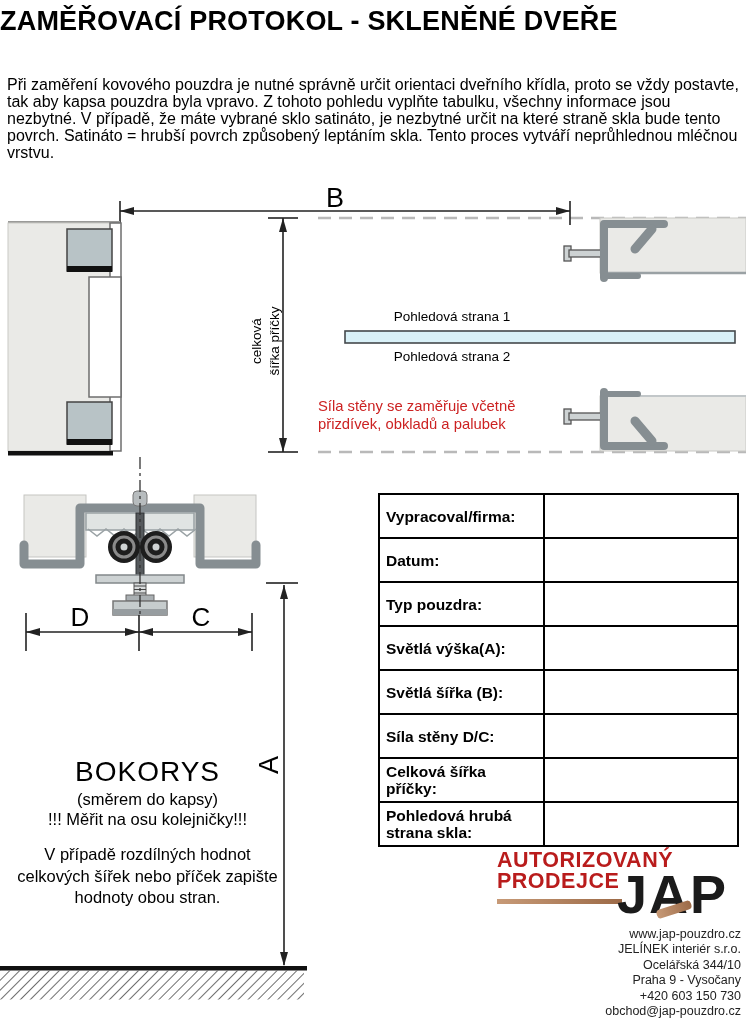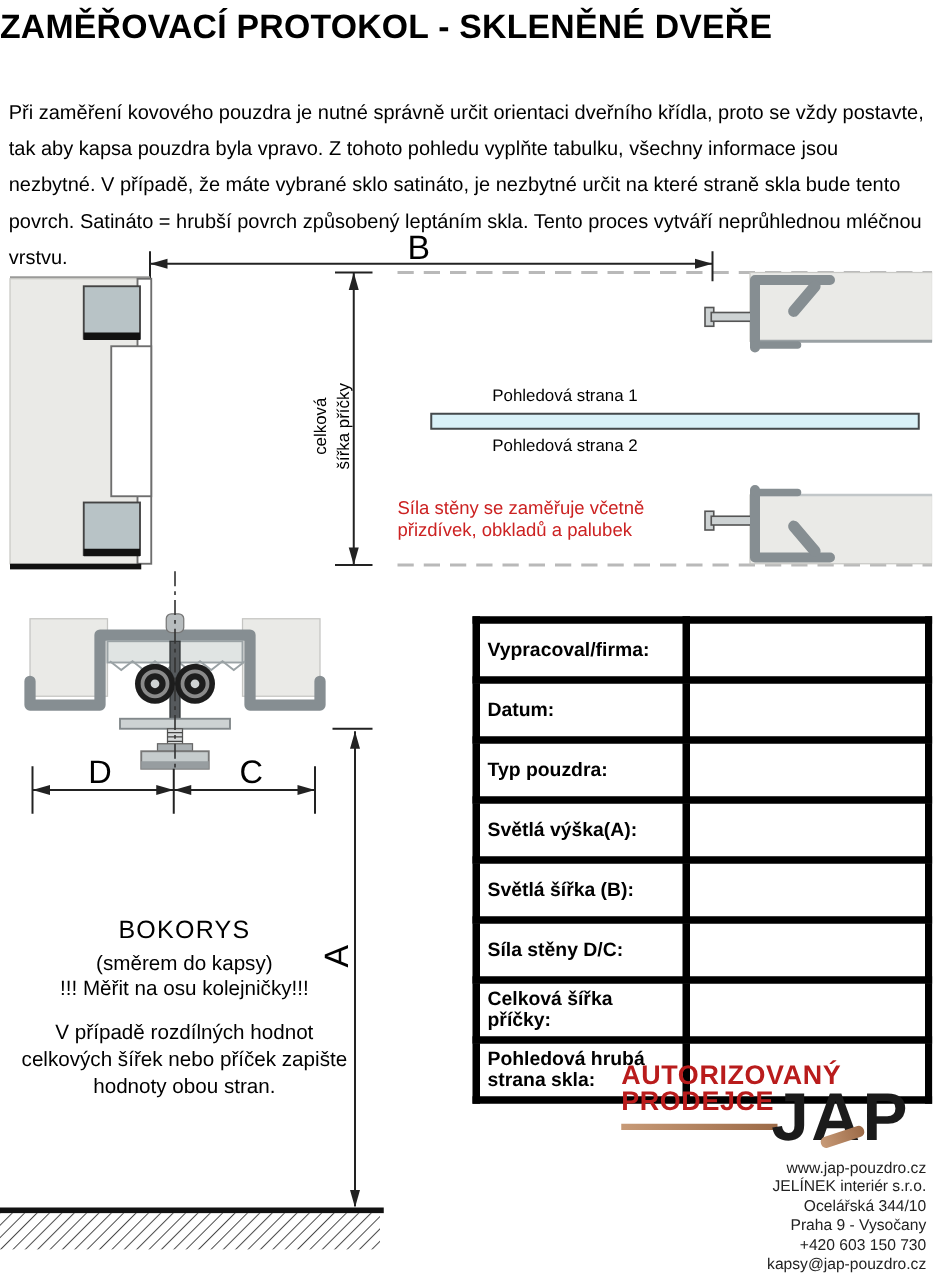--- a/index.html
+++ b/index.html
@@ -1,31 +1,31 @@
 <!DOCTYPE html>
 <html><head>
 <meta charset="utf-8">
 <style>
   html,body{margin:0;padding:0;background:#fff;}
   .page{position:relative;width:746px;height:1020px;background:#fff;overflow:hidden;
         font-family:"Liberation Sans",sans-serif;color:#000;}
   .title{position:absolute;left:0;top:6px;width:746px;text-align:left;
          font-weight:bold;font-size:27px;line-height:31px;letter-spacing:.2px;}
-  .intro{position:absolute;left:7px;top:76px;width:734px;font-size:16px;line-height:29px;}
+  .intro{position:absolute;left:7px;top:76px;width:734px;font-size:16px;line-height:17px;}
   .svg-abs{position:absolute;left:0;}
   #svgtop{top:183px;}
   #svgside{top:455px;}
   svg text{font-family:"Liberation Sans",sans-serif;}
   .dimtext{font-size:26px;}
   .form-table{position:absolute;left:378px;top:493px;border-collapse:collapse;}
-  .form-table td{border:6px solid #000000;height:38px;vertical-align:middle;}
+  .form-table td{border:2px solid #000000;height:38px;vertical-align:middle;}
   .form-table td.lbl{width:153px;font-weight:bold;font-size:15.5px;line-height:17px;padding:2px 4px 2px 6px;}
   .form-table td.val{width:190px;}
   .bokorys{position:absolute;left:15px;top:727px;width:265px;text-align:center;}
-  .bokorys .hd{font-size:20px;letter-spacing:1px;line-height:34px;}
+  .bokorys .hd{font-size:28px;letter-spacing:1px;line-height:34px;margin-top:28px;}
   .bokorys .s1,.bokorys .s2{font-size:16.5px;line-height:20px;}
   .bokorys .note{margin-top:15px;font-size:16.5px;line-height:21.5px;}
   .auth{position:absolute;left:497px;top:850px;color:#b91c1c;font-weight:bold;
         font-size:21.5px;line-height:21px;letter-spacing:.5px;}
   .auth-bar{position:absolute;left:497px;top:899px;width:125px;height:5px;
         background:linear-gradient(90deg,#c79a77,#9c6a47);}
   .jap{position:absolute;left:617px;top:866px;font-size:54px;font-weight:bold;
        letter-spacing:2px;color:#1b1b1b;line-height:56px;}
   .jap-slash{position:absolute;left:39px;top:39px;width:36px;height:9px;border-radius:4px;
        background:linear-gradient(90deg,#c79a77,#9c6a47);transform:rotate(-18deg);}
@@ -235,16 +235,16 @@
   <div class="jap">
     <span>JAP</span>
     <div class="jap-slash"></div>
   </div>
   <div class="contacts">
     <div>www.jap-pouzdro.cz</div>
     <div>JELÍNEK interiér s.r.o.</div>
     <div>Ocelářská 344/10</div>
     <div>Praha 9 - Vysočany</div>
     <div>+420 603 150 730</div>
-    <div>kapsy@jap-pouzdro.cz</div>
+    <div>obchod@jap-pouzdro.cz</div>
   </div>
 
 </div>
 
 </body></html>

